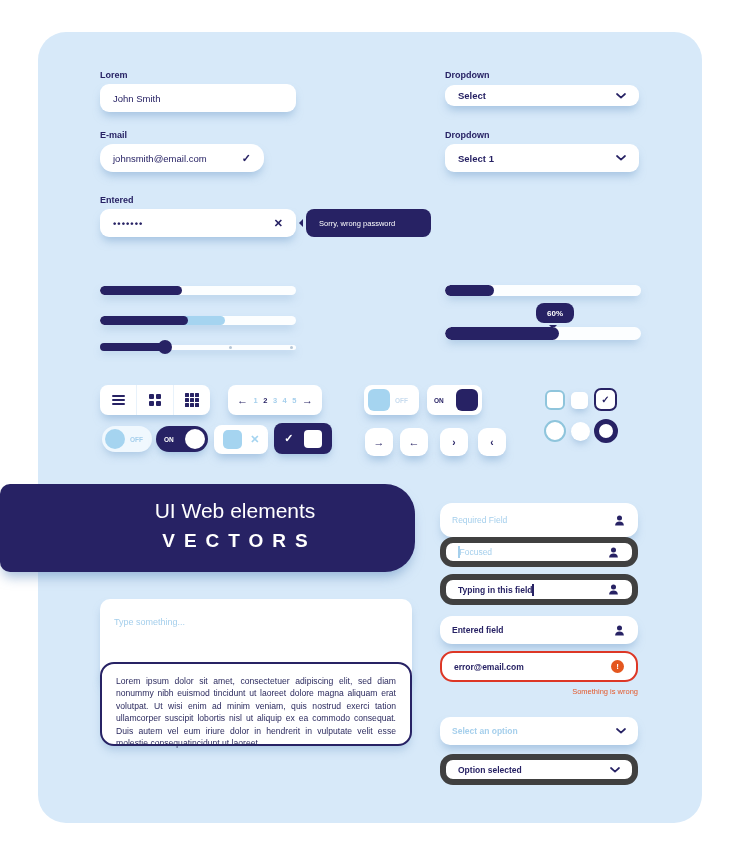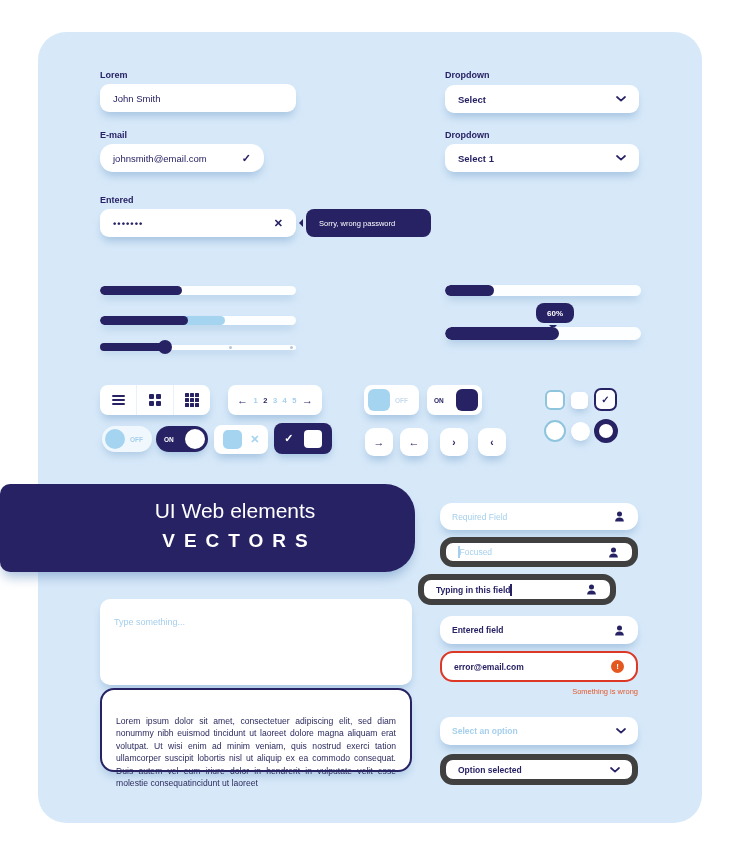--- a/index.html
+++ b/index.html
@@ -68,21 +68,21 @@
     <div class="abs lbl" style="left:62px;top:163px;">Entered</div>
     <div class="abs card input" style="left:62px;top:177px;width:196px;height:28px;">
       <span class="ftext grow" style="letter-spacing:1px;font-weight:700;">•••••••</span>
       <span class="navy" style="font-size:11px;font-weight:600;cursor:pointer;">✕</span>
     </div>
     <div class="abs tip left" style="left:268px;top:177px;width:112px;height:28px;padding-left:13px;">
       <span style="font-size:7.5px;">Sorry, wrong password</span>
     </div>
 
     <div class="abs lbl" style="left:407px;top:38px;">Dropdown</div>
-    <div class="abs card input" style="left:407px;top:53px;width:194px;height:28px;">
+    <div class="abs card input" style="left:407px;top:53px;width:194px;height:21px;">
       <span class="ftext grow" style="font-weight:600;">Select</span>
       <span class="chev">
         <svg width="10" height="6" viewBox="0 0 10 6">
             <path d="M1 1l4 3.6L9 1" fill="none" stroke="#272264" stroke-width="1.7" stroke-linecap="round" stroke-linejoin="round"></path>
           </svg>
       </span>
     </div>
 
     <div class="abs lbl" style="left:407px;top:98px;">Dropdown</div>
     <div class="abs card input" style="left:407px;top:112px;width:194px;height:28px;">
@@ -207,42 +207,42 @@
     </div>
     <div class="abs" style="left:506px;top:388px;width:22px;height:22px;box-sizing:border-box;background:#fff;border:2px solid #8fc5dc;border-radius:50%;"></div>
     <div class="abs" style="left:533px;top:390px;width:19px;height:19px;background:#fff;border-radius:50%;box-shadow:0 4px 7px -1px rgba(125,165,205,.5);"></div>
     <div class="abs" style="left:556px;top:387px;width:24px;height:24px;box-sizing:border-box;background:#fff;border:5.5px solid #272264;border-radius:50%;"></div>
 
     <div class="abs" style="left:-38px;top:452px;width:415px;height:88px;background:#272264;border-radius:10px 30px 30px 10px;box-shadow:0 8px 12px -3px rgba(110,150,195,.6);color:#fff;text-align:center;padding-left:55px;box-sizing:border-box;">
       <div style="margin-top:15px;font-size:21px;">UI Web elements</div>
       <div style="margin-top:7px;font-size:19px;font-weight:700;letter-spacing:9px;text-indent:9px;">VECTORS</div>
     </div>
 
-    <div class="abs fieldcard shadowed" style="left:402px;top:471px;width:198px;height:27px;">
+    <div class="abs fieldcard shadowed" style="left:402px;top:471px;width:198px;height:34px;">
       <span class="ftext ph" style="flex:1;font-size:8.5px;">Required Field</span>
       <span class="person">
         <svg width="13" height="13" viewBox="0 0 16 16">
             <circle cx="8" cy="4.8" r="3.1" fill="#272264"></circle>
             <path d="M2.6 14c0-3.1 2.4-4.8 5.4-4.8s5.4 1.7 5.4 4.8z" fill="#272264"></path>
           </svg>
       </span>
     </div>
 
     <div class="abs fieldcard bordered" style="left:402px;top:505px;width:198px;height:30px;">
       <span class="cursor" style="background:#a5cfec;"></span>
       <span class="ftext ph" style="flex:1;font-size:8.5px;">Focused</span>
       <span class="person">
         <svg width="13" height="13" viewBox="0 0 16 16">
             <circle cx="8" cy="4.8" r="3.1" fill="#272264"></circle>
             <path d="M2.6 14c0-3.1 2.4-4.8 5.4-4.8s5.4 1.7 5.4 4.8z" fill="#272264"></path>
           </svg>
       </span>
     </div>
 
-    <div class="abs fieldcard bordered" style="left:380px;top:542px;width:198px;height:31px;justify-content:center;">
+    <div class="abs fieldcard bordered" style="left:402px;top:542px;width:198px;height:31px;justify-content:center;">
       <span class="ftext" style="font-size:8.5px;font-weight:600;">Typing in this field</span>
       <span class="cursor" style="background:#272264;"></span>
       <span style="flex:1;"></span>
       <span class="person">
         <svg width="13" height="13" viewBox="0 0 16 16">
             <circle cx="8" cy="4.8" r="3.1" fill="#272264"></circle>
             <path d="M2.6 14c0-3.1 2.4-4.8 5.4-4.8s5.4 1.7 5.4 4.8z" fill="#272264"></path>
           </svg>
       </span>
     </div>
@@ -260,21 +260,21 @@
     <div class="abs fieldcard" style="left:402px;top:619px;width:198px;height:31px;border:2px solid #dd3726;border-radius:13px;">
       <span class="ftext" style="flex:1;font-size:8.5px;font-weight:600;">error@email.com</span>
       <span style="width:13px;height:13px;border-radius:50%;background:#e4571f;color:#fff;font-size:8px;font-weight:700;display:flex;align-items:center;justify-content:center;">!</span>
     </div>
     <div class="abs" style="left:402px;top:655px;width:198px;text-align:right;font-size:7.5px;color:#e4592c;">Something is wrong</div>
 
     <div class="abs card" style="left:62px;top:567px;width:312px;height:86px;border-radius:10px;padding:12px 14px;box-sizing:border-box;">
       <span class="ph" style="font-size:9px;">Type something...</span>
     </div>
 
-    <div class="abs" style="left:62px;top:656px;width:312px;height:84px;background:#fff;border:2px solid #272264;border-radius:14px;box-sizing:border-box;padding:25px 14px;box-shadow:0 6px 9px -2px rgba(125,165,205,.45);">
+    <div class="abs" style="left:62px;top:630px;width:312px;height:84px;background:#fff;border:2px solid #272264;border-radius:14px;box-sizing:border-box;padding:11px 14px;box-shadow:0 6px 9px -2px rgba(125,165,205,.45);">
       <div style="font-size:8.6px;line-height:1.45;color:#2b2a5e;text-align:justify;">Lorem ipsum dolor sit amet, consectetuer adipiscing elit, sed diam nonummy nibh euismod tincidunt ut laoreet dolore magna aliquam erat volutpat. Ut wisi enim ad minim veniam, quis nostrud exerci tation ullamcorper suscipit lobortis nisl ut aliquip ex ea commodo consequat. Duis autem vel eum iriure dolor in hendrerit in vulputate velit esse molestie consequatincidunt ut laoreet</div>
     </div>
 
     <div class="abs fieldcard shadowed" style="left:402px;top:685px;width:198px;height:28px;border-radius:10px;">
       <span class="ph" style="flex:1;font-size:8.5px;font-weight:600;">Select an option</span>
       <span class="chev">
         <svg width="10" height="6" viewBox="0 0 10 6">
             <path d="M1 1l4 3.6L9 1" fill="none" stroke="#272264" stroke-width="1.7" stroke-linecap="round" stroke-linejoin="round"></path>
           </svg>
       </span>

